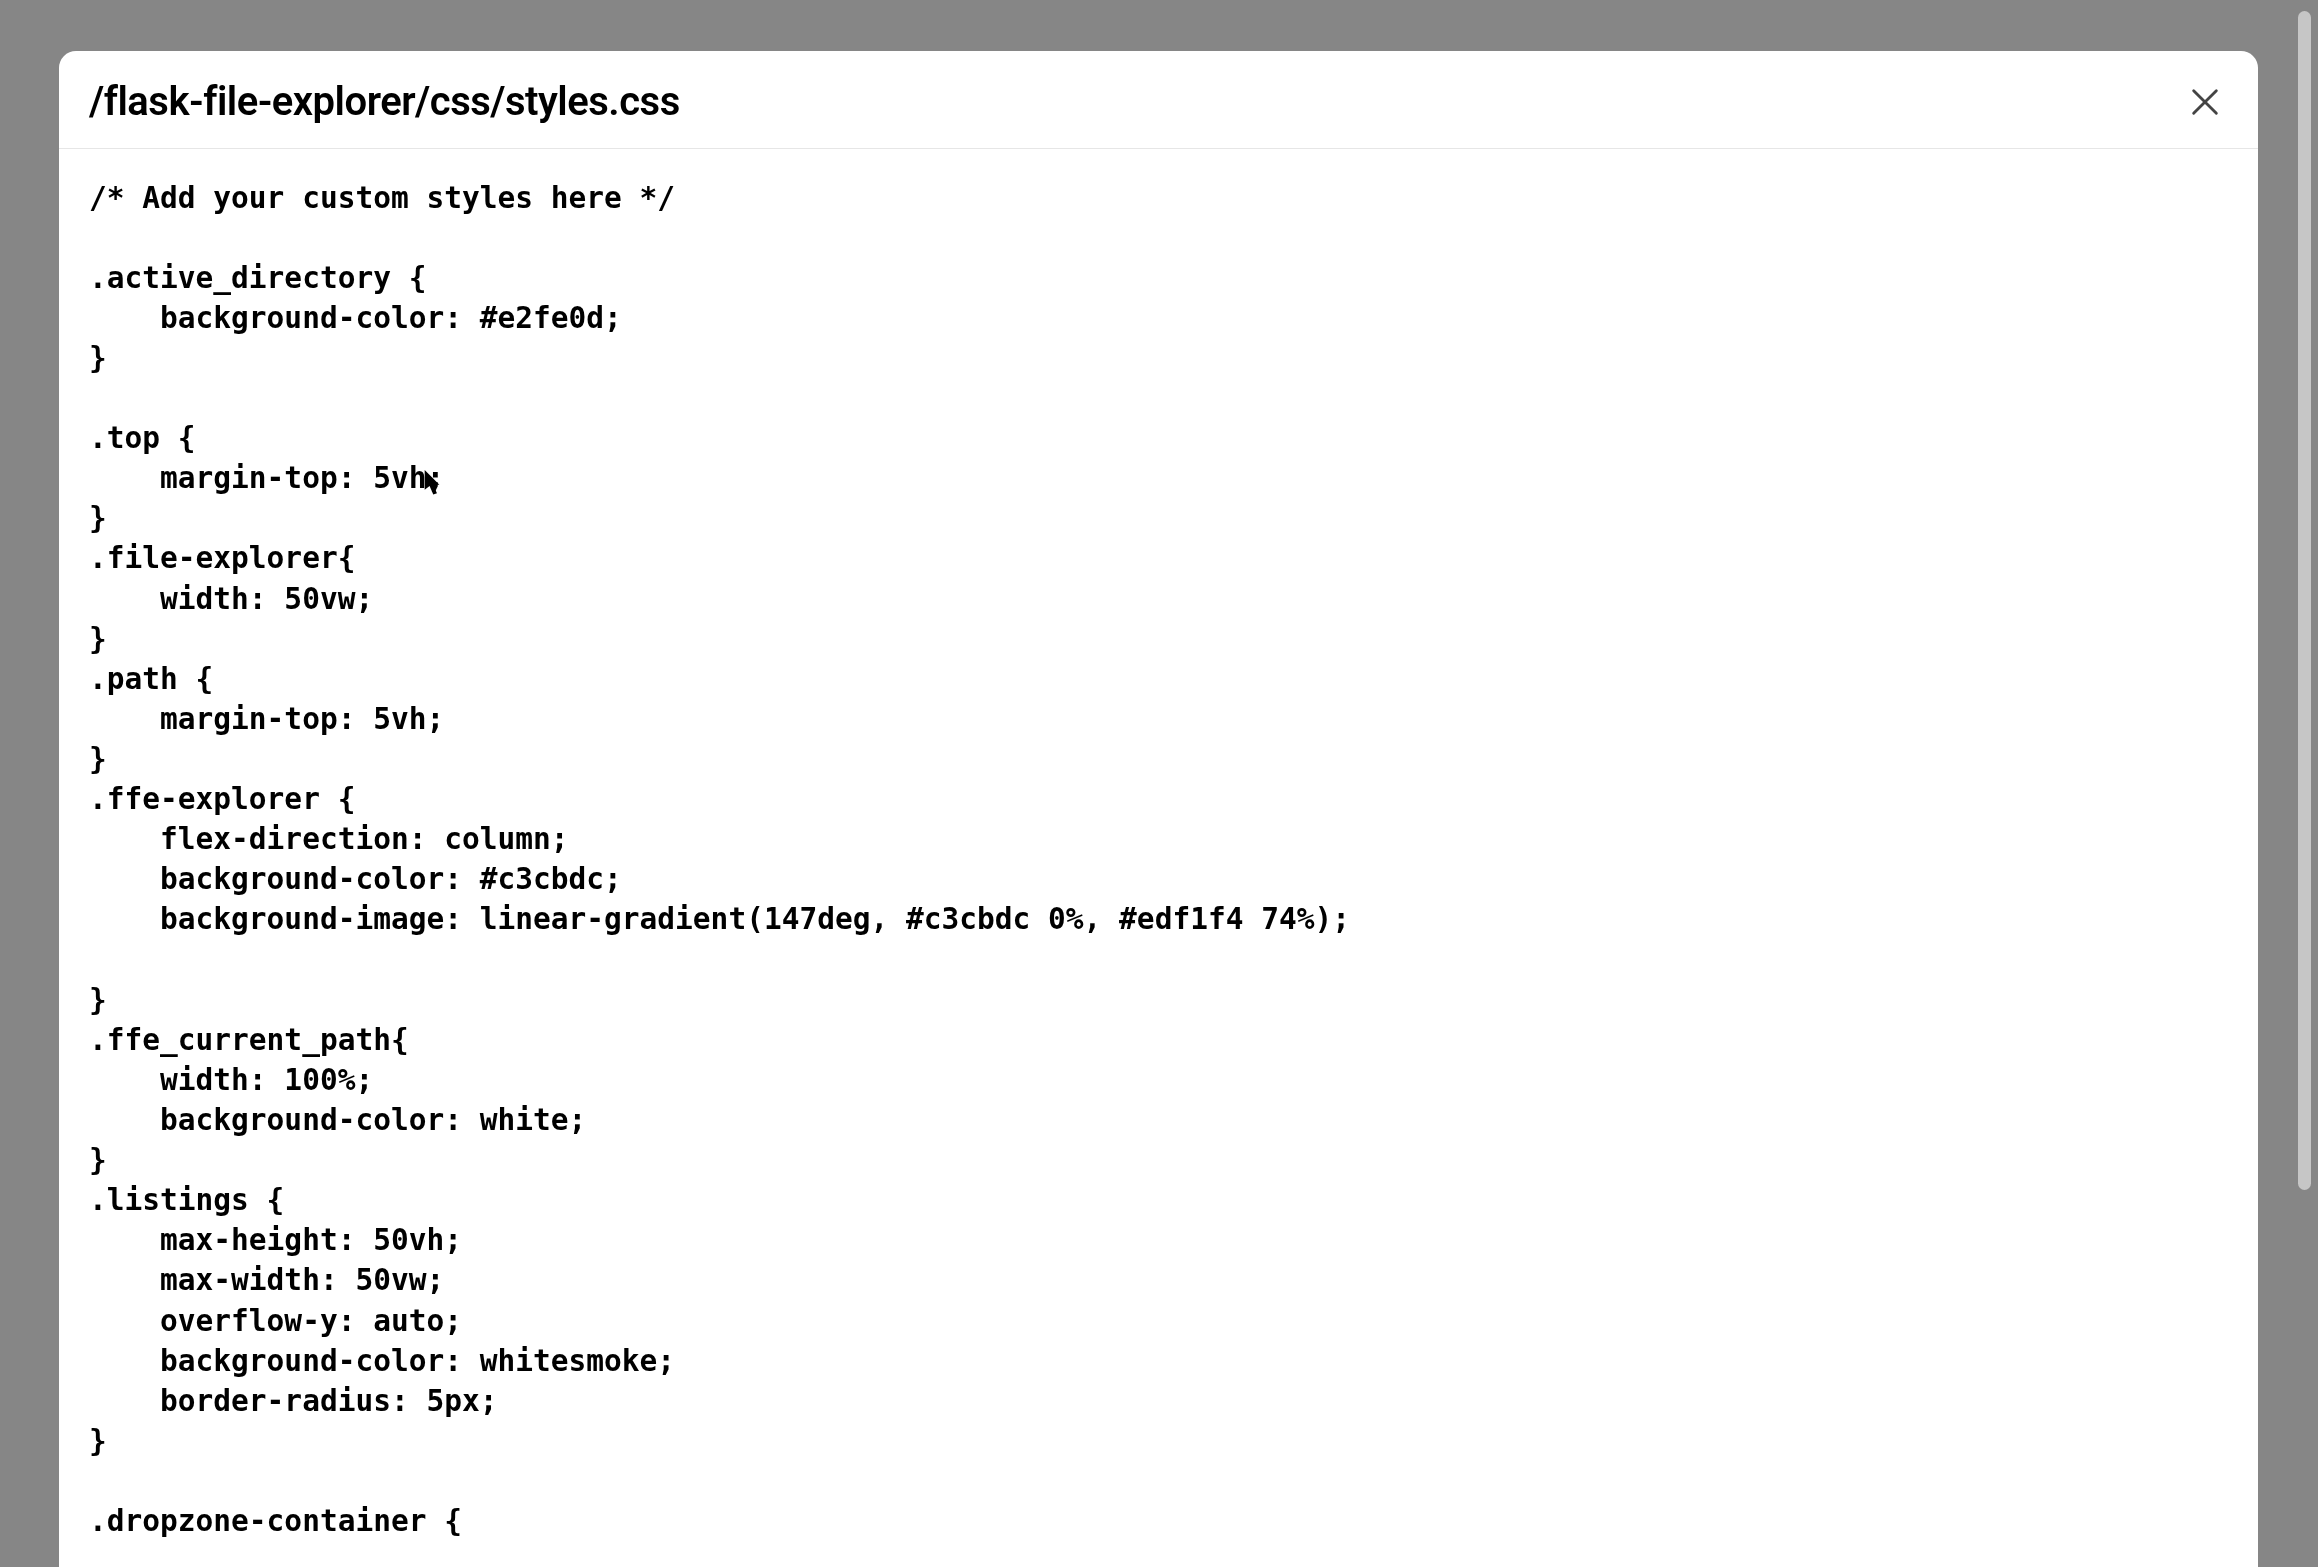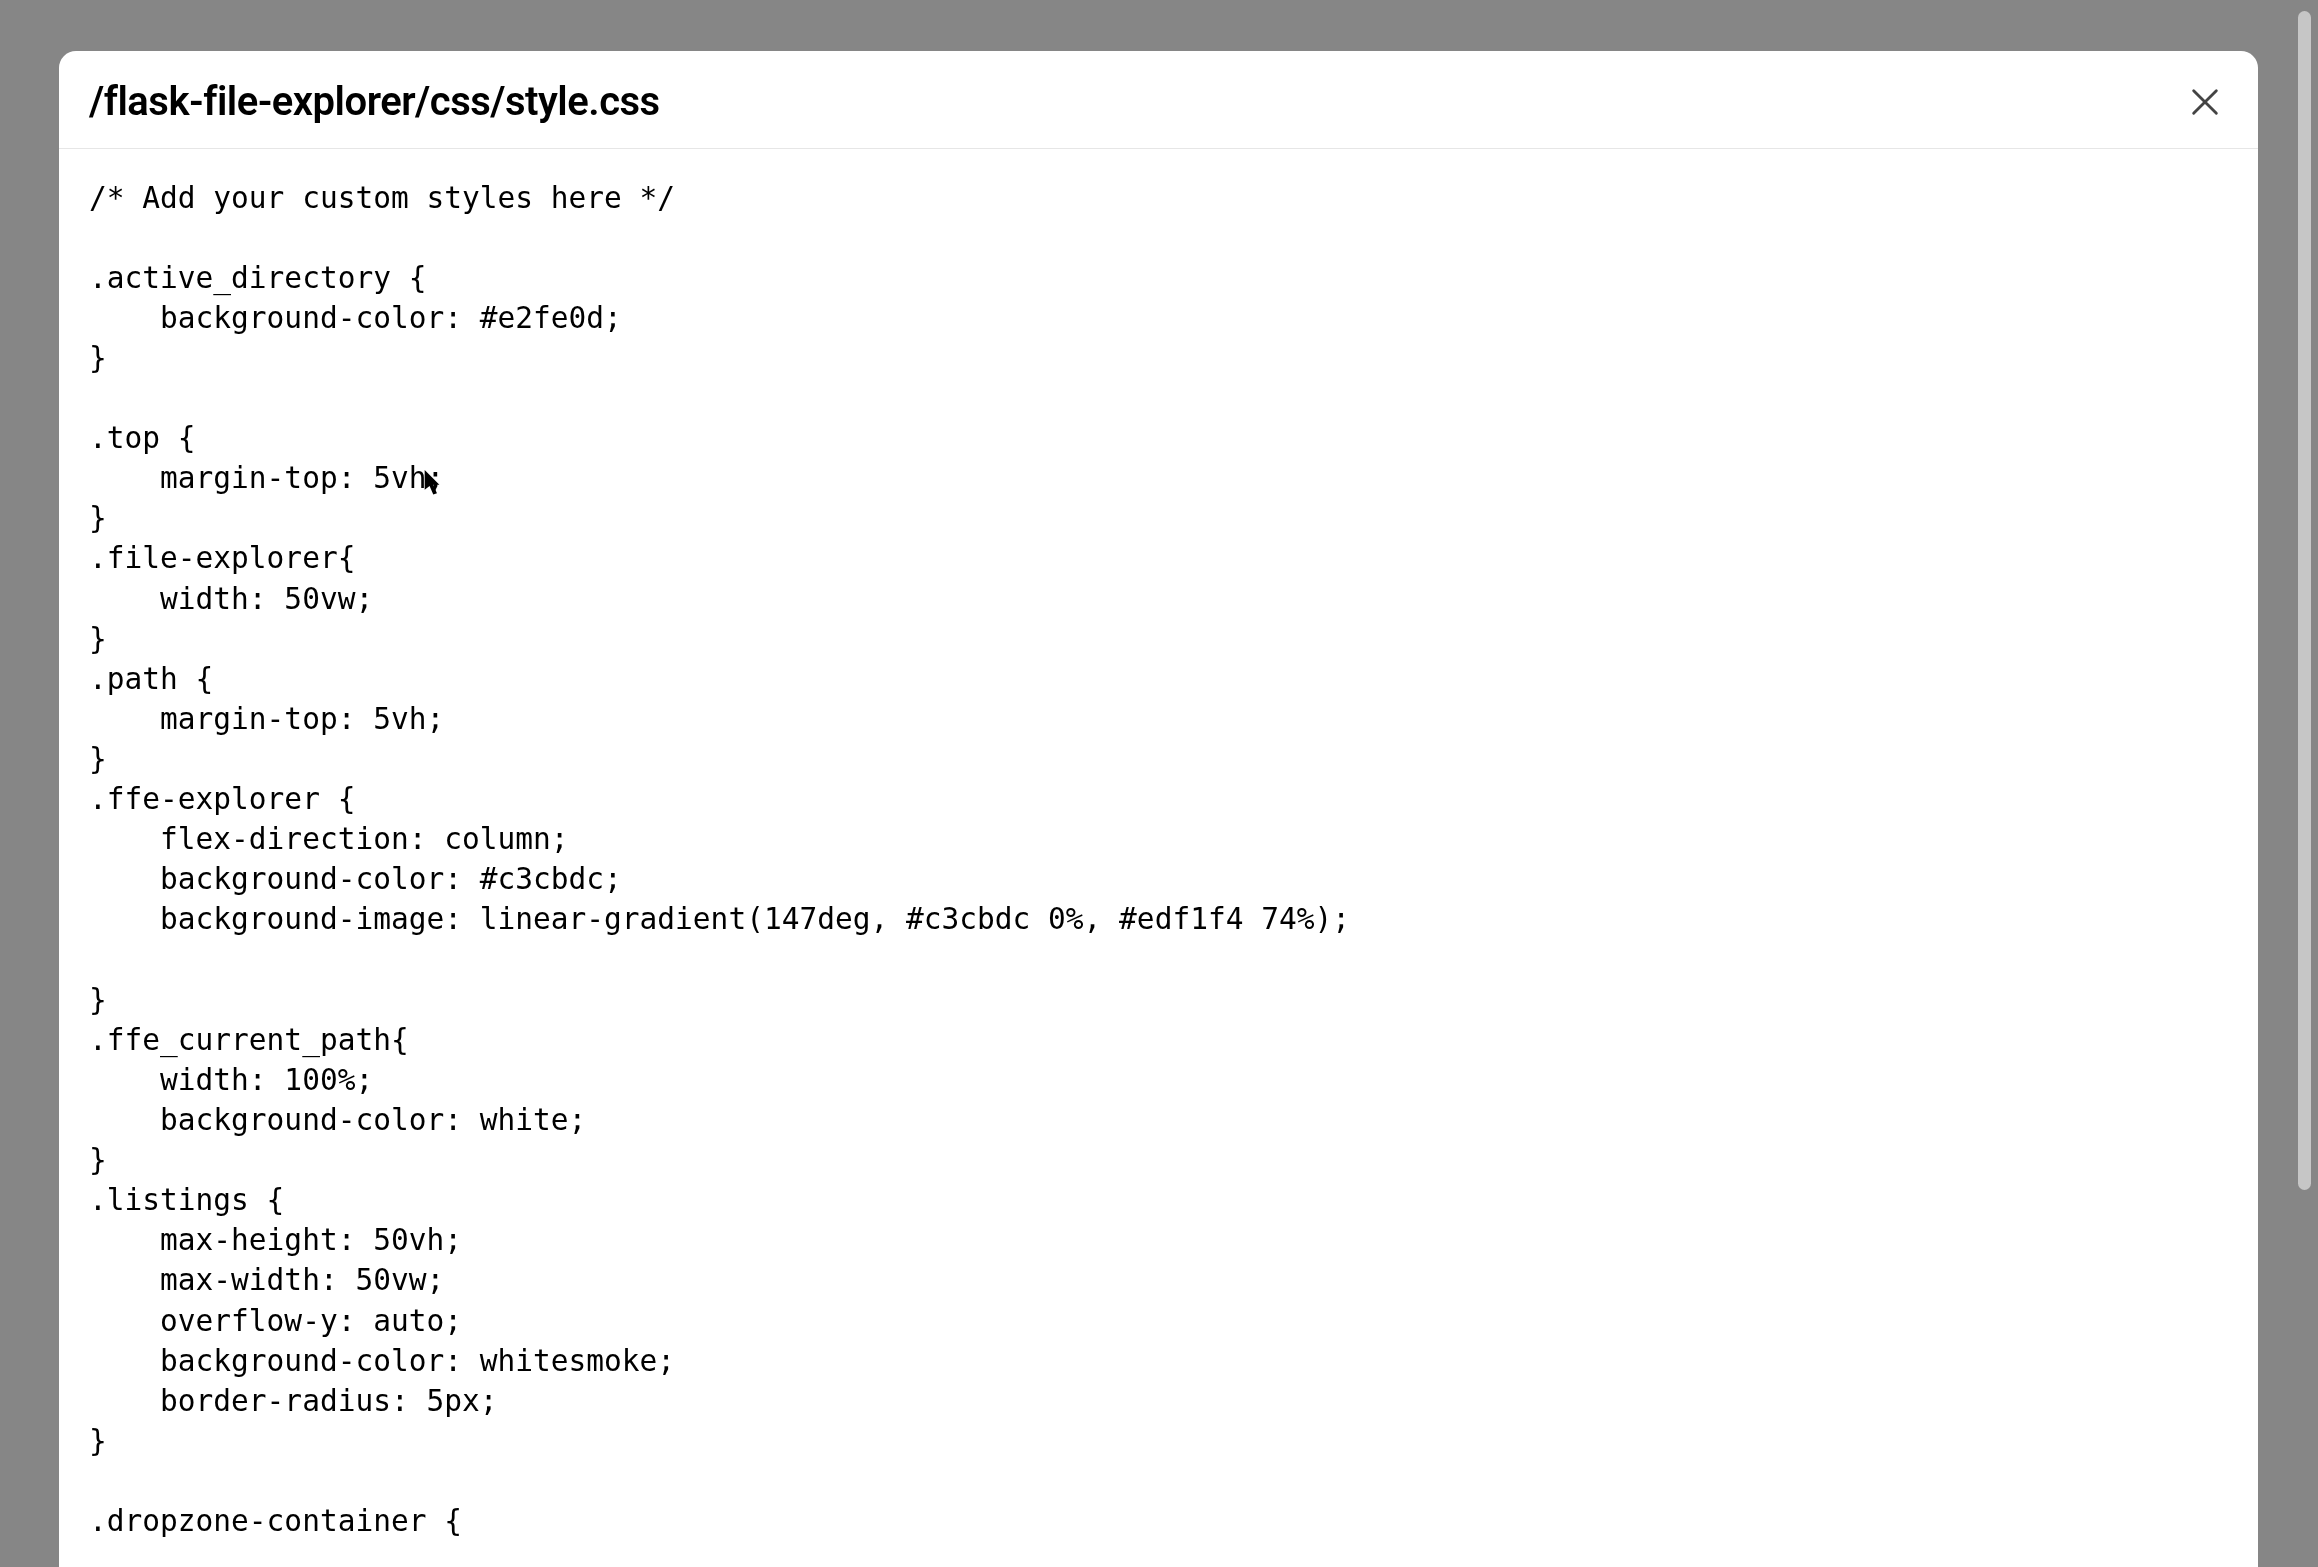--- a/index.html
+++ b/index.html
@@ -61,21 +61,21 @@
       flex: 1;
       padding: 28.5px 30px 0 30px;
       overflow-y: auto;
     }
     .code-content {
       font-family: ui-monospace, "SF Mono", SFMono-Regular, Menlo, Monaco, Consolas, monospace;
       font-size: 29.5px;
       line-height: 1.36;
       white-space: pre;
       color: #000000;
-      font-weight: 400;
+      font-weight: 700;
     }
     .cursor-pointer {
       position: absolute;
       top: 470px;
       left: 424px;
       pointer-events: none;
     }
     .cursor-pointer svg {
       width: 21px;
       height: 27px;
@@ -96,21 +96,21 @@
       height: 1179px;
       background-color: #c6c6c6;
       border-radius: 6.7px;
     }
   </style>
 </head>
 <body>
 
 <div class="modal">
   <div class="modal-header">
-    <div class="modal-title">/flask-file-explorer/css/style.css</div>
+    <div class="modal-title">/flask-file-explorer/css/styles.css</div>
     <button class="close-btn">
       <svg viewBox="0 0 24 24" fill="none">
         <path d="M4 4 L20 20 M20 4 L4 20" stroke="currentColor" stroke-width="2" stroke-linecap="round"></path>
       </svg>
     </button>
   </div>
   <div class="modal-body">
     <pre class="code-content">/* Add your custom styles here */
 
 .active_directory {

